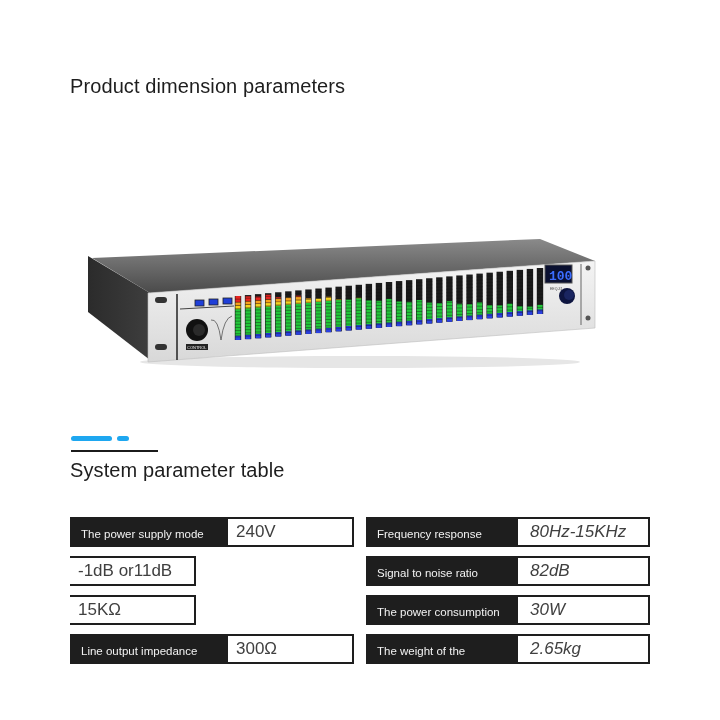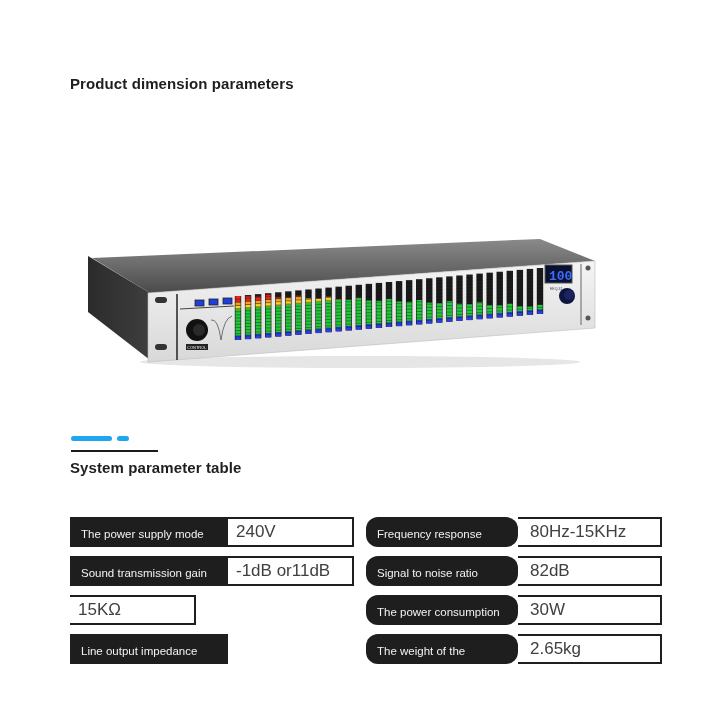--- a/index.html
+++ b/index.html
@@ -1,38 +1,38 @@
 <!DOCTYPE html>
 <html><head>
 <meta charset="utf-8">
 <style>
   * { box-sizing: border-box; margin: 0; padding: 0; }
   html, body { width: 720px; height: 720px; background: #ffffff; overflow: hidden; }
   body { position: relative; font-family: "Liberation Sans", sans-serif; color: #1f1f1f; }
 
-  .h-title { position: absolute; left: 70px; font-weight: bold; font-size: 15px; letter-spacing: 0.1px; color: #1e1e1e; }
+  .h-title { position: absolute; left: 70px; font-weight: normal; font-size: 20px; letter-spacing: 0.1px; color: #1e1e1e; }
   #title1 { top: 75px; }
   #title2 { top: 459px; }
 
   .accent { position: absolute; height: 5px; border-radius: 3px; background: #1ea7f0; top: 436px; }
   #accent-long { left: 71px; width: 41px; }
   #accent-short { left: 117px; width: 12px; }
   #accent-rule { position: absolute; left: 71px; top: 450px; width: 87px; height: 2px; background: #1b1b1b; }
 
   
   #device { position: absolute; left: 0; top: 0; width: 720px; height: 400px; }
 
   
   .row { position: absolute; height: 30px; display: flex; text-align: center; }
   .row .lbl { background: #1e1e1e; color: #f2f2f2; font-size: 11.5px; display: flex; align-items: center; padding-left: 11px; padding-top: 4px; }
   .row .val { background: #fff; border: 2px solid #1e1e1e; border-left: none; font-size: 17px; color: #404040; display: flex; align-items: center; padding-left: 8px; }
   .left .lbl { width: 158px; }
   .left .val { width: 126px; }
-  .right .lbl { width: 152px; border-radius: 12px; }
-  .right .val { width: 144px; padding-left: 12px; }
+  .right .lbl { width: 152px; }
+  .right .val { width: 132px; padding-left: 12px; font-style: italic; }
   .left { left: 70px; }
   .right { left: 366px; }
 </style>
 </head>
 <body>
 
 <div id="title1" class="h-title">Product dimension parameters</div>
 
 <svg id="device" viewBox="0 0 720 400" xmlns="http://www.w3.org/2000/svg">
   <defs>
@@ -617,28 +617,28 @@
 <div class="accent" id="accent-short"></div>
 <div id="accent-rule"></div>
 
 <div id="title2" class="h-title">System parameter table</div>
 
 <div class="row left" style="top:517px">
   <div class="lbl">The power supply mode</div>
   <div class="val">240V</div>
 </div>
 <div class="row left" style="top:556px">
-  <div class="lbl">Sound transmission gain</div>
   <div class="val">-1dB or11dB</div>
 </div>
 <div class="row left" style="top:595px">
   <div class="val">15KΩ</div>
 </div>
 <div class="row left" style="top:634px">
   <div class="lbl">Line output impedance</div>
+  <div class="val">300Ω</div>
 </div>
 
 <div class="row right" style="top:517px">
   <div class="lbl">Frequency response</div>
   <div class="val">80Hz-15KHz</div>
 </div>
 <div class="row right" style="top:556px">
   <div class="lbl">Signal to noise ratio</div>
   <div class="val">82dB</div>
 </div>

